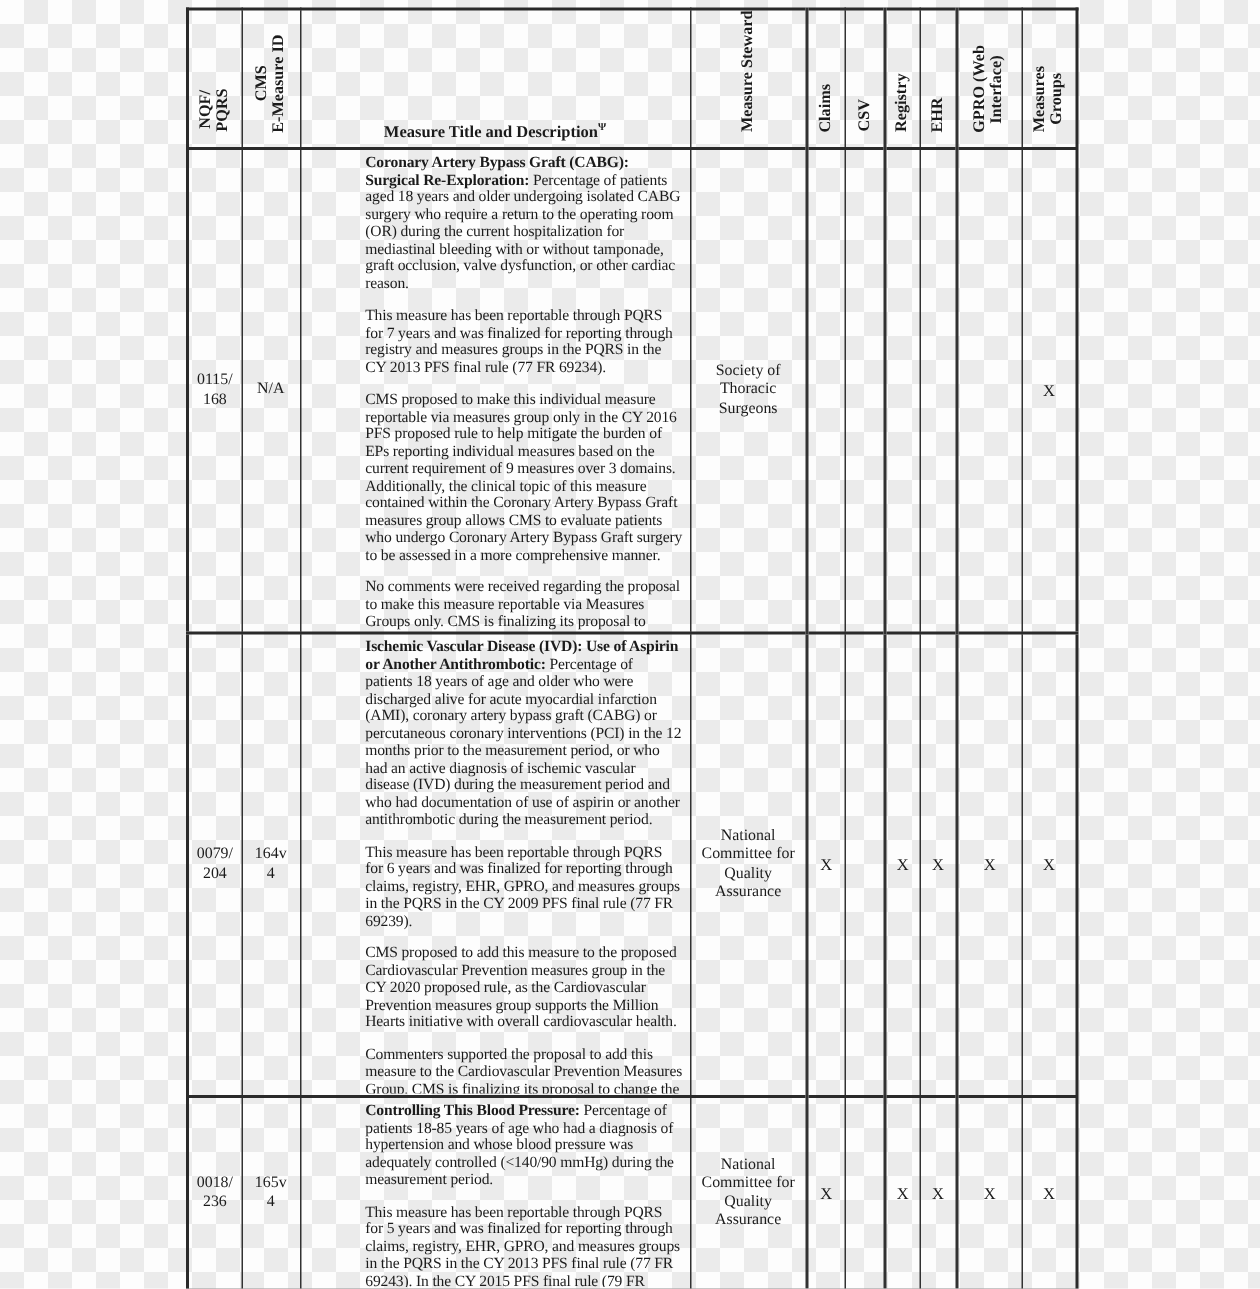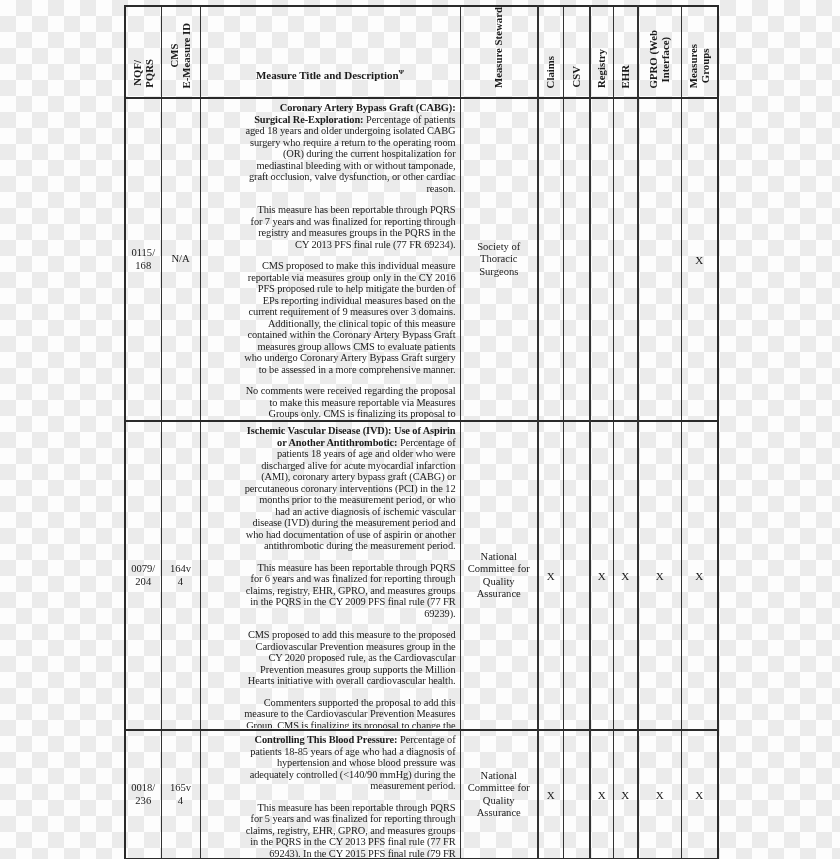--- a/index.html
+++ b/index.html
@@ -37,33 +37,33 @@
   
   th { vertical-align: bottom; font-weight: bold; text-align: center; padding-bottom: 5px; }
   .vt {
     display: inline-block;
     writing-mode: vertical-rl;
     transform: rotate(180deg);
     white-space: pre-line;
     font-size: 10.8px; line-height: 11.5px;
     letter-spacing: 0;
   }
-  th.title-h { padding-bottom: 16px; font-size: 11px; }
+  th.title-h { padding-bottom: 4px; font-size: 11px; }
   .sup { font-size: 7px; vertical-align: super; line-height: 0; }
 
   
   td { vertical-align: middle; font-size: 10.6px; }
   td.ctr { text-align: center; white-space: pre-line; line-height: 12.5px; }
   td.desc { vertical-align: top; }
   .desc-inner {
     overflow: hidden;
     padding: 3px 4px 0 7px;
     font-size: 10.4px; line-height: 11.5px;
     letter-spacing: -0.1px;
-    text-align: right;
+    text-align: left;
     margin-left: 36px;
   }
   .h-r1 { height: 317px; }
   .h-r2 { height: 303px; }
   .h-r3 { height: 123px; }
   .desc-inner p { margin: 0 0 10px 0; }
   .desc-inner p:last-child { margin-bottom: 0; }
   .seg-b { font-weight: bold; }
   .seg-u { }
   td.mark { text-align: center; font-size: 11px; }

